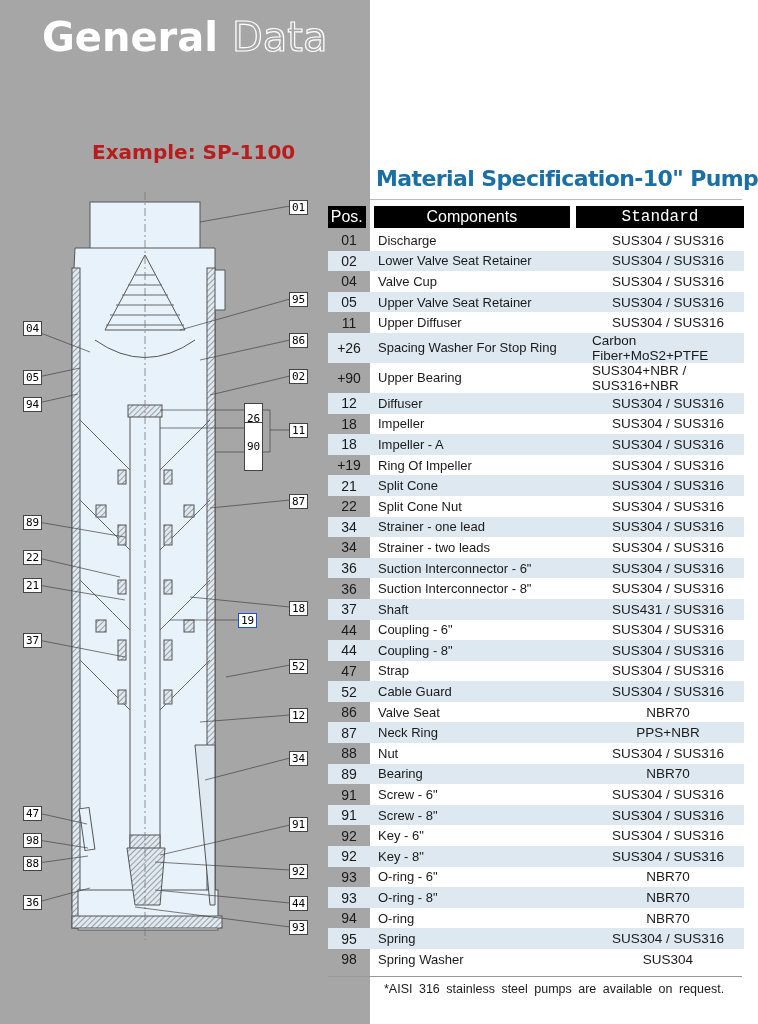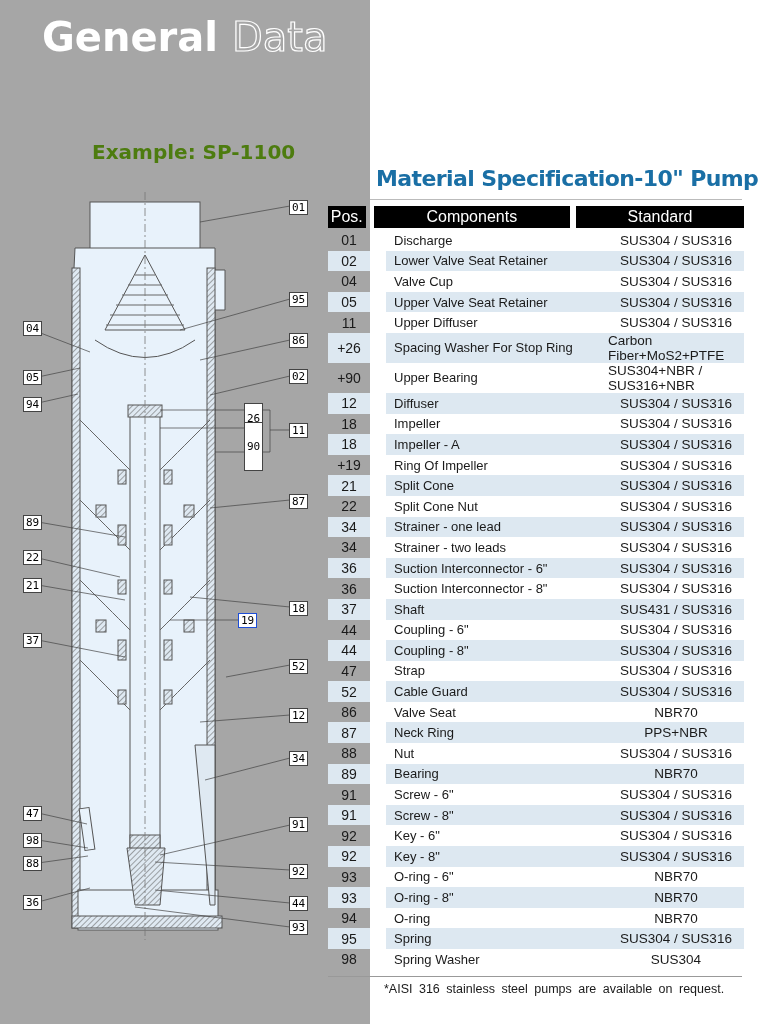--- a/index.html
+++ b/index.html
@@ -2,40 +2,40 @@
 <html><head>
 <meta charset="utf-8">
 <style>
   html, body { margin:0; padding:0; }
   body { width:758px; height:1024px; position:relative; background:#ffffff; overflow:hidden;
          font-family:"Liberation Sans", sans-serif; }
   .left-panel { position:absolute; left:0; top:0; width:370px; height:1024px; background:#a6a6a6; }
   .title { position:absolute; left:42px; top:14px; font-size:40px; font-weight:bold; color:#ffffff;
            font-family:"DejaVu Sans", sans-serif; letter-spacing:0px; white-space:nowrap; }
   .title .outline { color:transparent; -webkit-text-stroke:1.2px #ffffff; font-weight:normal; }
-  .example { position:absolute; left:92px; top:140px; font-size:20px; font-weight:bold; color:#4d7c0f;
+  .example { position:absolute; left:92px; top:140px; font-size:20px; font-weight:bold; color:#b91c1c;
              font-family:"DejaVu Sans", sans-serif; }
   .diagram { position:absolute; left:0; top:185px; width:330px; height:760px; }
   .callout { font-family:"DejaVu Sans Mono", monospace; font-size:11px; }
 
   .spec-title { position:absolute; left:376px; top:166px; font-size:22px; font-weight:bold; color:#1a6fa5;
                 font-family:"DejaVu Sans", sans-serif; white-space:nowrap; letter-spacing:-0.6px; }
   .title-rule { position:absolute; left:370px; top:199px; width:372px; height:1px; background:#bbbbbb; }
 
   .table { position:absolute; left:328px; top:206px; width:416px; }
   .hdr { display:flex; height:22px; margin-bottom:2px; }
   .hdr div { background:#000; color:#fff; font-size:16px; display:flex; align-items:center; justify-content:center; }
   .hdr .h-pos { width:42px; margin-right:8px; }
   .hdr .h-comp { width:220px; margin-right:6px; }
-  .hdr .h-std { width:188px; }
+  .hdr .h-std { width:188px;font-family:Liberation Mono, monospace; }
   .row { display:flex; height:20.6px; align-items:center; font-size:13px; color:#1a1a1a; }
   .row.alt .cell-comp, .row.alt .cell-std { background:#dde8f1; }
   .row.alt .cell-pos { background:#dde8f1; }
   .row .cell-pos { width:42px; height:100%; display:flex; align-items:center; justify-content:center; background:#a6a6a6; font-size:14px; }
-  .row .cell-comp { width:222px; height:100%; display:flex; align-items:center; padding-left:8px; box-sizing:border-box; margin-left:16px; }
+  .row .cell-comp { width:222px; height:100%; display:flex; align-items:center; padding-left:8px; box-sizing:border-box; margin-left:0; }
   .row .cell-std { flex:1; height:100%; display:flex; align-items:center; justify-content:center; font-size:13.5px; }
   .row.tall { height:30px; }
   .bottom-rule { width:414px; height:1px; background:#999; margin-top:6px; }
   .footnote { position:absolute; left:384px; top:982px; font-size:12.5px; color:#1a1a1a; word-spacing:3px; }
 </style>
 </head>
 <body>
 
 <div class="left-panel"></div>
 

